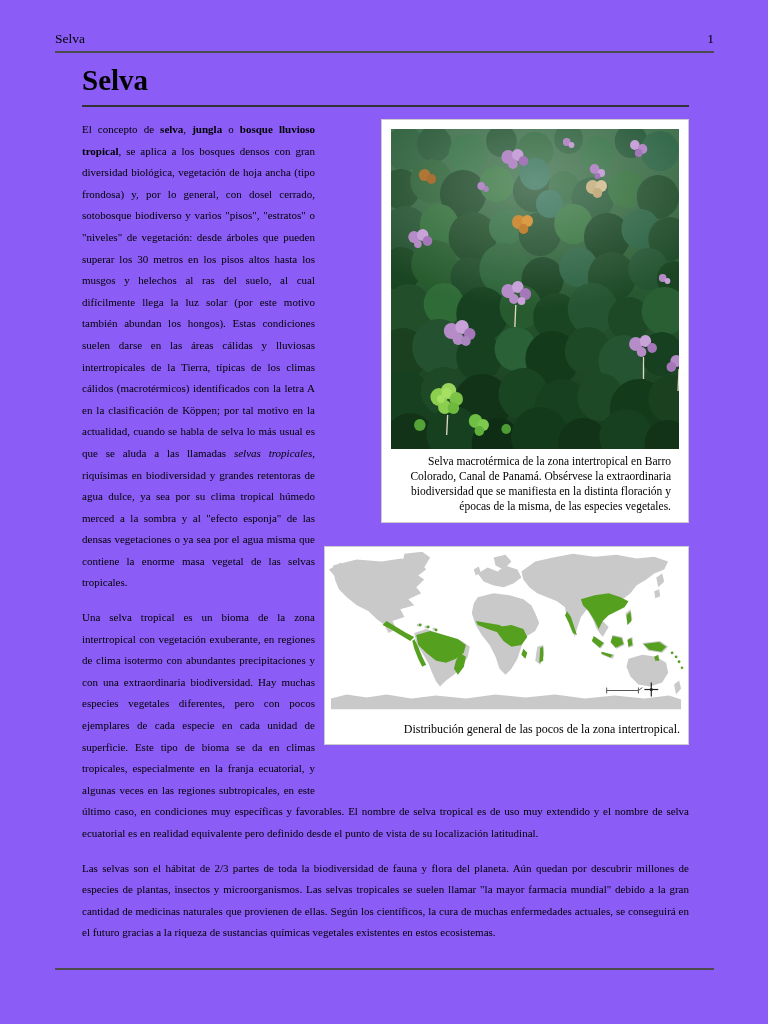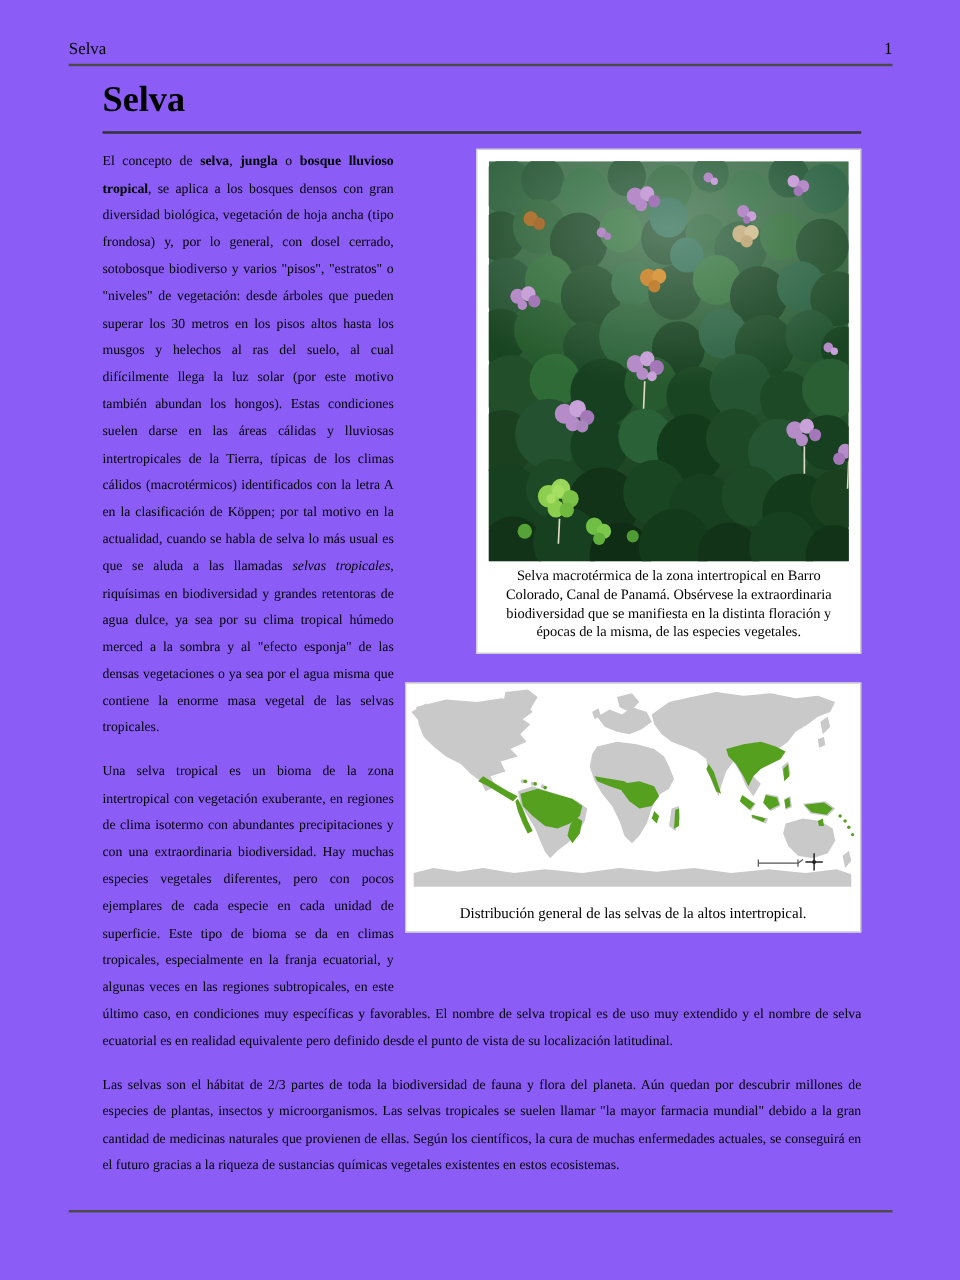--- a/index.html
+++ b/index.html
@@ -13,21 +13,21 @@
   .footer-rule{position:absolute;top:968px;left:55px;width:659px;border-top:2px solid #4b4b4b;height:0;}
 
   .content{position:absolute;top:60px;left:82px;width:607px;}
   h1.article-title{font-size:29px;line-height:40px;margin:0 0 5px 0;font-weight:bold;}
   .title-rule{border-top:2px solid #333;margin:0 0 12px 0;height:0;}
 
   .figure-stack{float:right;width:374px;margin:0 0 38px 0;}
   figure{margin:0;background:#fff;border:1px solid #ccc;box-sizing:border-box;}
   .figure-photo{width:308px;margin-left:auto;margin-bottom:23px;padding:9px 9px 4px 9px;}
   .figure-map{width:365px;margin-left:auto;padding:2px 2px 2px 2px;}
-  figcaption{font-size:11.5px;line-height:15px;text-align:center;padding:5px 8px 4px 8px;color:#000;}
+  figcaption{font-size:11.5px;line-height:15px;text-align:right;padding:5px 8px 4px 8px;color:#000;}
   .figure-map figcaption{font-size:12px;line-height:15px;padding:4px 6px 5px 6px;}
   .photo-frame{display:block;}
 
   .body-text p{font-size:11px;line-height:21.6px;text-align:justify;margin:0 0 13px 0;}
   .body-text p:last-child{margin-bottom:0;}
 </style>
 </head>
 <body>
 
 <div class="page">
@@ -261,21 +261,21 @@
               <line x1="282" y1="139" x2="282" y2="145"></line>
               <line x1="314" y1="139" x2="314" y2="145"></line>
               <line x1="314" y1="142" x2="318" y2="139"></line>
           </g>
           <g stroke="#222" stroke-width="1.2">
             <line x1="327" y1="134" x2="327" y2="148"></line>
               <line x1="320" y1="141" x2="334" y2="141"></line>
             <circle cx="327" cy="141" r="1.6" fill="#222" stroke="none"></circle>
           </g>
         </svg>
-        <figcaption>Distribución general de las selvas de la altos intertropical.</figcaption>
+        <figcaption>Distribución general de las pocos de la zona intertropical.</figcaption>
       </figure>
     </div>
 
     <div class="body-text">
       <p><span>El concepto de </span><b>selva</b><span>, </span><b>jungla</b><span> o </span><b>bosque lluvioso tropical</b><span>, se aplica a los bosques densos con gran diversidad biológica, vegetación de hoja ancha (tipo frondosa) y, por lo general, con dosel cerrado, sotobosque biodiverso y varios "pisos", "estratos" o "niveles" de vegetación: desde árboles que pueden superar los 30 metros en los pisos altos hasta los musgos y helechos al ras del suelo, al cual difícilmente llega la luz solar (por este motivo también abundan los hongos). Estas condiciones suelen darse en las áreas cálidas y lluviosas intertropicales de la Tierra, típicas de los climas cálidos (macrotérmicos) identificados con la letra A en la clasificación de Köppen; por tal motivo en la actualidad, cuando se habla de selva lo más usual es que se aluda a las llamadas </span><i>selvas tropicales</i><span>, riquísimas en biodiversidad y grandes retentoras de agua dulce, ya sea por su clima tropical húmedo merced a la sombra y al "efecto esponja" de las densas vegetaciones o ya sea por el agua misma que contiene la enorme masa vegetal de las selvas tropicales.</span></p>
       <p><span>Una selva tropical es un bioma de la zona intertropical con vegetación exuberante, en regiones de clima isotermo con abundantes precipitaciones y con una extraordinaria biodiversidad. Hay muchas especies vegetales diferentes, pero con pocos ejemplares de cada especie en cada unidad de superficie. Este tipo de bioma se da en climas tropicales, especialmente en la franja ecuatorial, y algunas veces en las regiones subtropicales, en este último caso, en condiciones muy específicas y favorables. El nombre de selva tropical es de uso muy extendido y el nombre de selva ecuatorial es en realidad equivalente pero definido desde el punto de vista de su localización latitudinal.</span></p>
       <p><span>Las selvas son el hábitat de 2/3 partes de toda la biodiversidad de fauna y flora del planeta. Aún quedan por descubrir millones de especies de plantas, insectos y microorganismos. Las selvas tropicales se suelen llamar "la mayor farmacia mundial" debido a la gran cantidad de medicinas naturales que provienen de ellas. Según los científicos, la cura de muchas enfermedades actuales, se conseguirá en el futuro gracias a la riqueza de sustancias químicas vegetales existentes en estos ecosistemas.</span></p>
     </div>
   </div>
 

